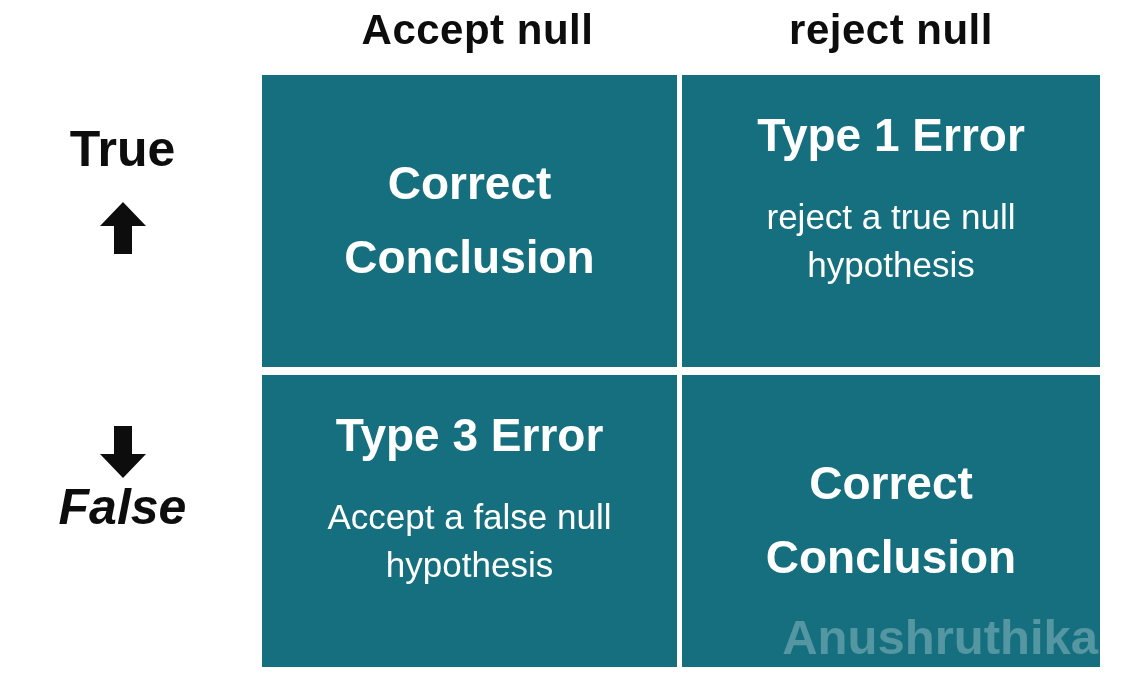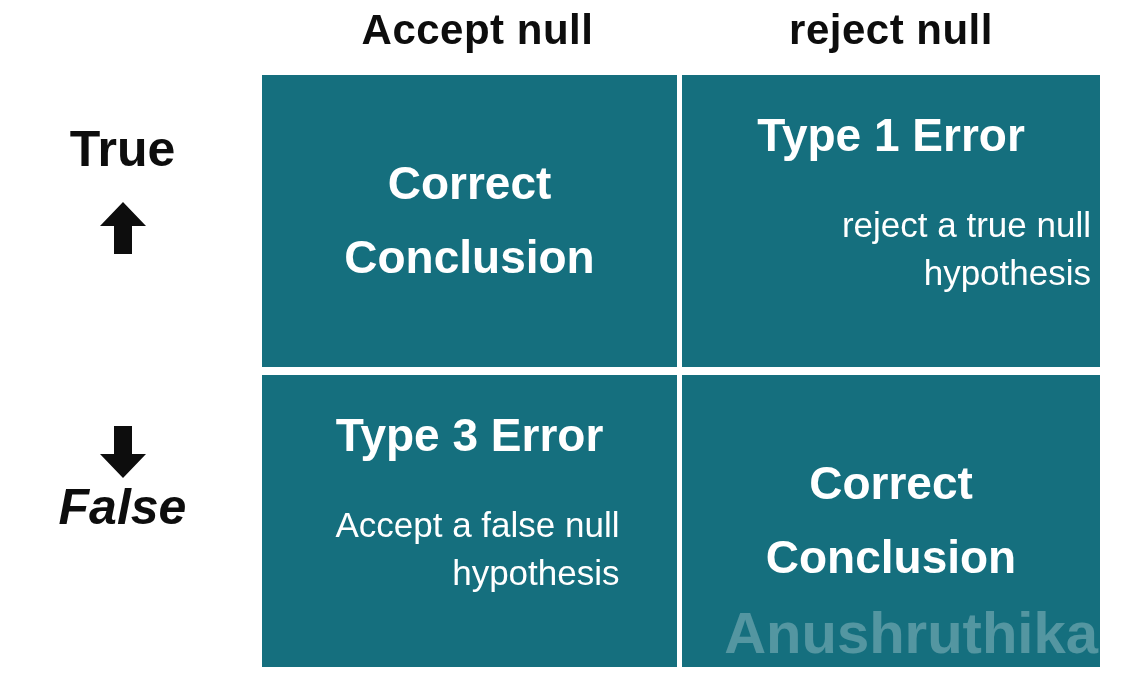--- a/index.html
+++ b/index.html
@@ -57,34 +57,34 @@
     background:var(--color-background);
   }
   .cell{
     background:var(--color-cell);
     color:var(--color-text-on-cell);
     display:flex;flex-direction:column;align-items:center;
     position:relative;
     text-align:center;
   }
   .cell.centered{justify-content:center;}
-  .cell.topped{justify-content:flex-start;padding-top:24px;text-align:right;}
+  .cell.topped{justify-content:flex-start;padding-top:24px;}
   .cell-title{
     font-size:46px;font-weight:700;line-height:1.6;
     max-width:330px;
   }
   .cell-sub{
     font-size:35px;font-weight:400;line-height:1.38;
-    margin-top:28px;
+    margin-top:20px;
   }
   .cell-sub.w-wide{max-width:400px;}
   .cell-sub.w-narrow{max-width:300px;}
   .cell .watermark{
     position:absolute;right:2px;bottom:2px;
-    font-size:58px;font-weight:700;
+    font-size:49px;font-weight:700;
     color:var(--color-watermark);
     white-space:nowrap;line-height:1.1;
   }
 </style>
 </head>
 <body>
 
 <div class="stage">
 
   <div class="col-header left">Accept null</div>

